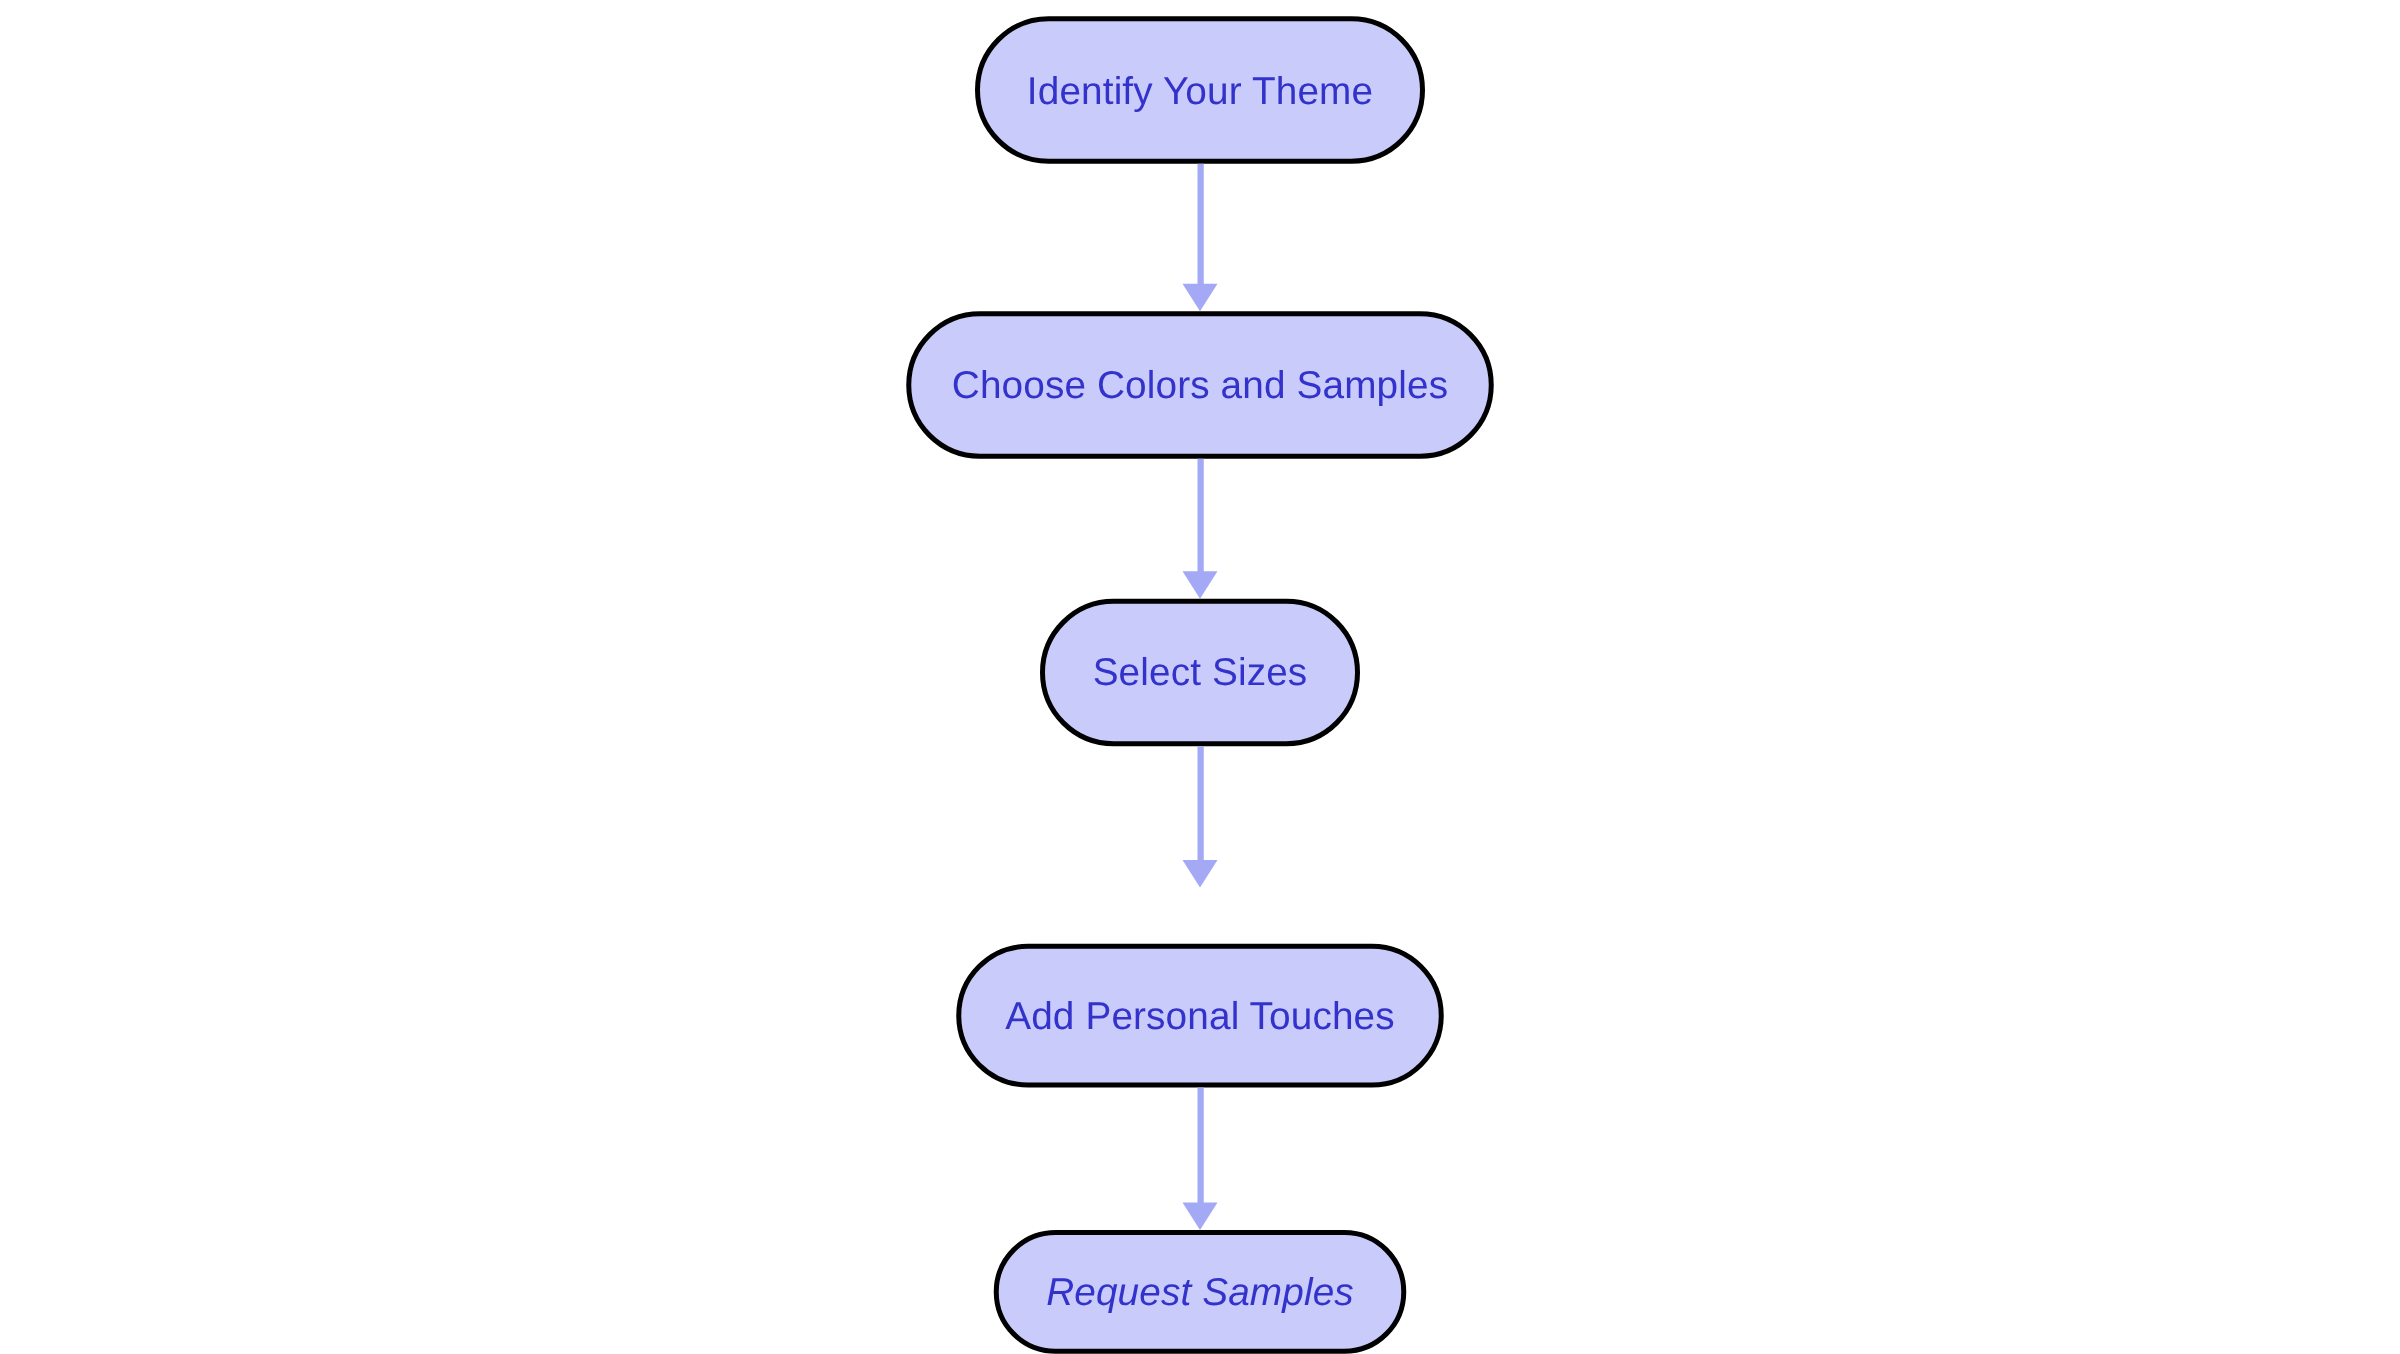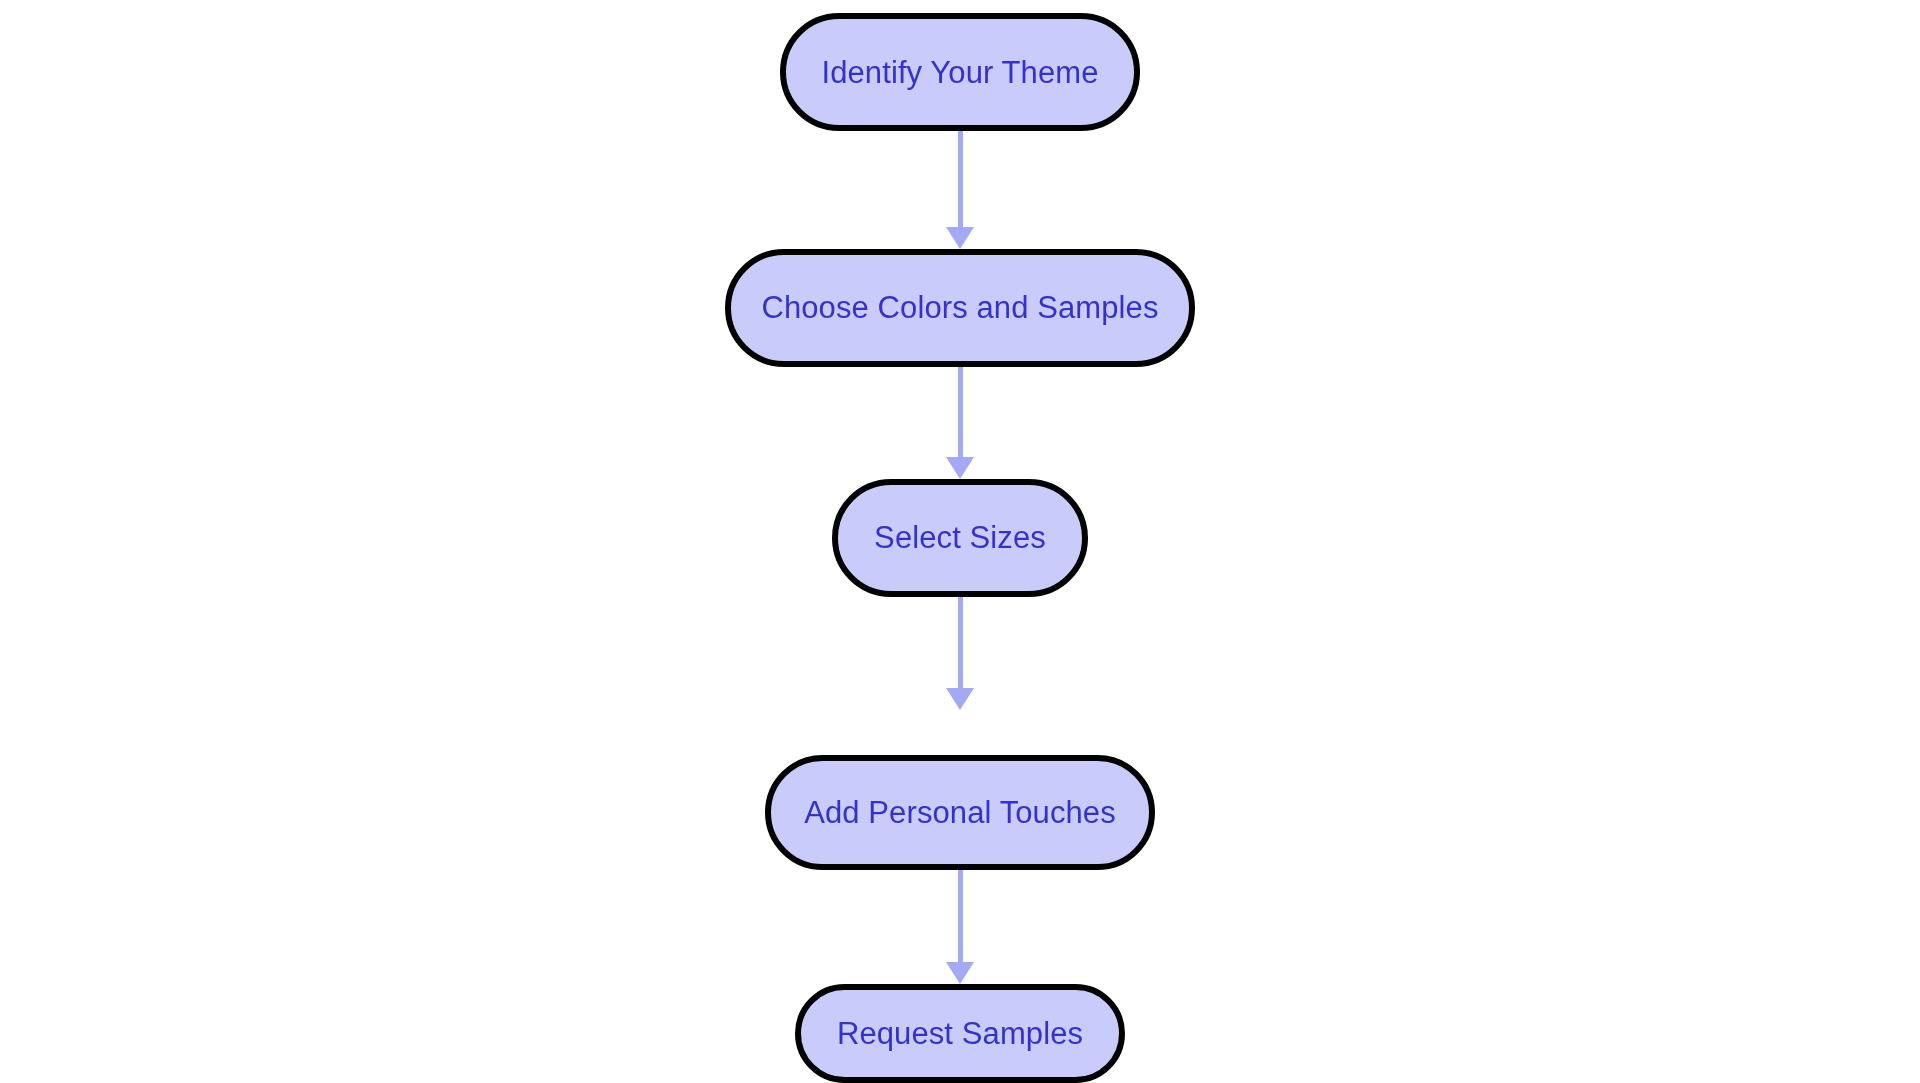--- a/index.html
+++ b/index.html
@@ -33,21 +33,21 @@
     align-items: center;
     justify-content: flex-start;
   }
 
   .flow-node {
     box-sizing: border-box;
     display: flex;
     align-items: center;
     justify-content: center;
     background: #C9CBFA;
-    border: 6px solid #000000;
+    border: 4px solid #000000;
     border-radius: 999px;
     color: #3333CC;
     font-size: 31px;
     font-weight: 400;
     letter-spacing: 0.1px;
     white-space: nowrap;
     line-height: 1;
     text-align: center;
   }
 
@@ -80,21 +80,21 @@
     border-right: 14px solid transparent;
     border-top: 22px solid #A3A9F5;
     margin-top: -1px;
   }
 
   
   .node-0 { width: 360px; height: 119px; }
   .node-1 { width: 470px; height: 118px; }
   .node-2 { width: 256px; height: 119px; }
   .node-3 { width: 390px; height: 116px; margin-top: 45px; }
-  .node-4 { width: 330px; height: 100px; }
+  .node-4 { width: 330px; height: 100px; font-style: italic; }
 
   .gap-0 { height: 119px; }
   .gap-1 { height: 113px; }
   .gap-2 { height: 114px; }
   .gap-3 { height: 114px; }
 
   .spacer-top { height: 13px; flex: 0 0 auto; }
 </style>
 </head>
 <body>

